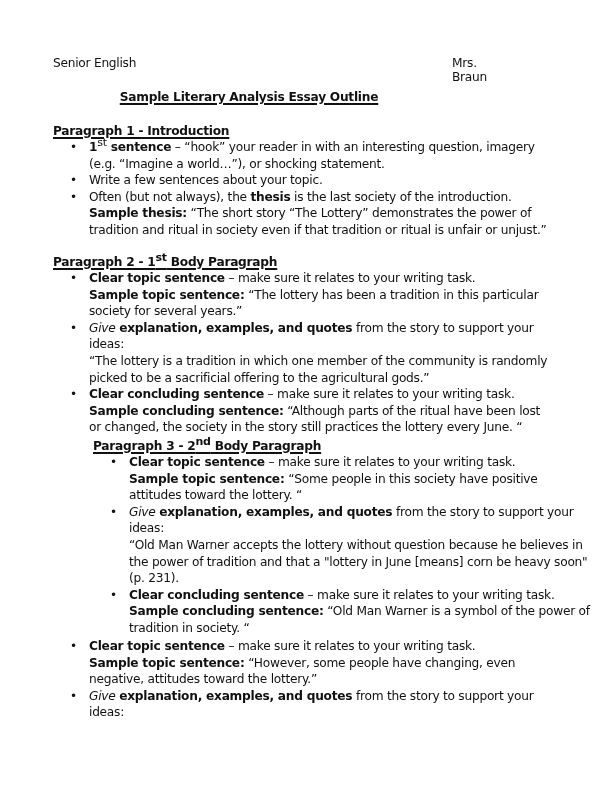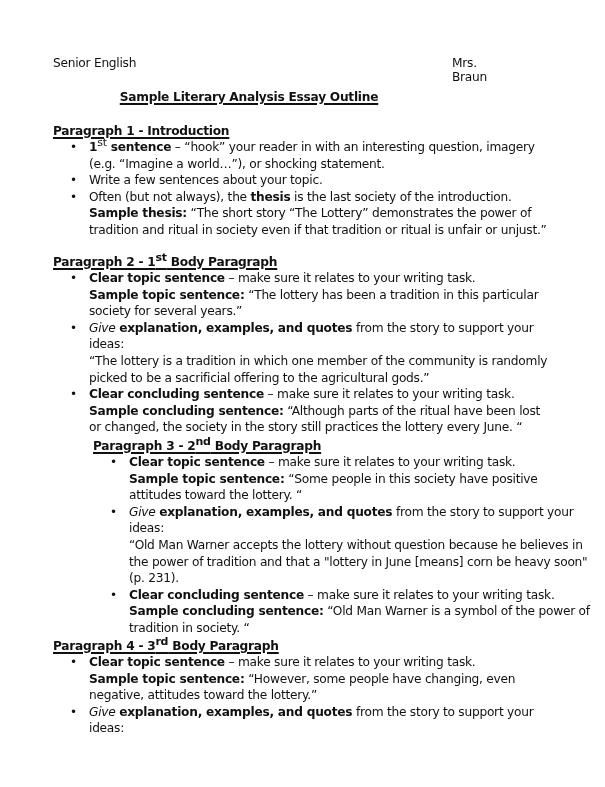--- a/index.html
+++ b/index.html
@@ -65,20 +65,19 @@
   <div class="section" style="top:438px;margin-left:40px;">
     <div class="sec-heading"><span>Paragraph 3 - 2</span><sup>nd</sup><span> Body Paragraph</span></div>
     <ul class="bullets">
       <li><b>Clear topic sentence</b><span> – make sure it relates to your writing task.</span><br><b>Sample topic sentence:</b><span> “Some people in this society have positive attitudes toward the lottery. “</span></li>
       <li><span class="ital">Give </span><b>explanation, examples, and quotes</b><span> from the story to support your ideas:</span><br><span>“Old Man Warner accepts the lottery without question because he believes in the power of tradition and that a "lottery in June [means] corn be heavy soon" (p. 231).</span></li>
       <li><b>Clear concluding sentence</b><span> – make sure it relates to your writing task.</span><br><b>Sample concluding sentence:</b><span> “Old Man Warner is a symbol of the power of tradition in society. “</span></li>
     </ul>
   </div>
 
   <div class="section" style="top:638px;">
-    <div class="sec-heading"><span>Paragraph 4 - 3</span><sup>rd</sup><span> Body Paragraph</span></div>
     <ul class="bullets">
       <li><b>Clear topic sentence</b><span> – make sure it relates to your writing task.</span><br><b>Sample topic sentence:</b><span> “However, some people have changing, even negative, attitudes toward the lottery.”</span></li>
       <li><span class="ital">Give </span><b>explanation, examples, and quotes</b><span> from the story to support your ideas:</span></li>
     </ul>
   </div>
 
 </div>
 
 </body></html>

